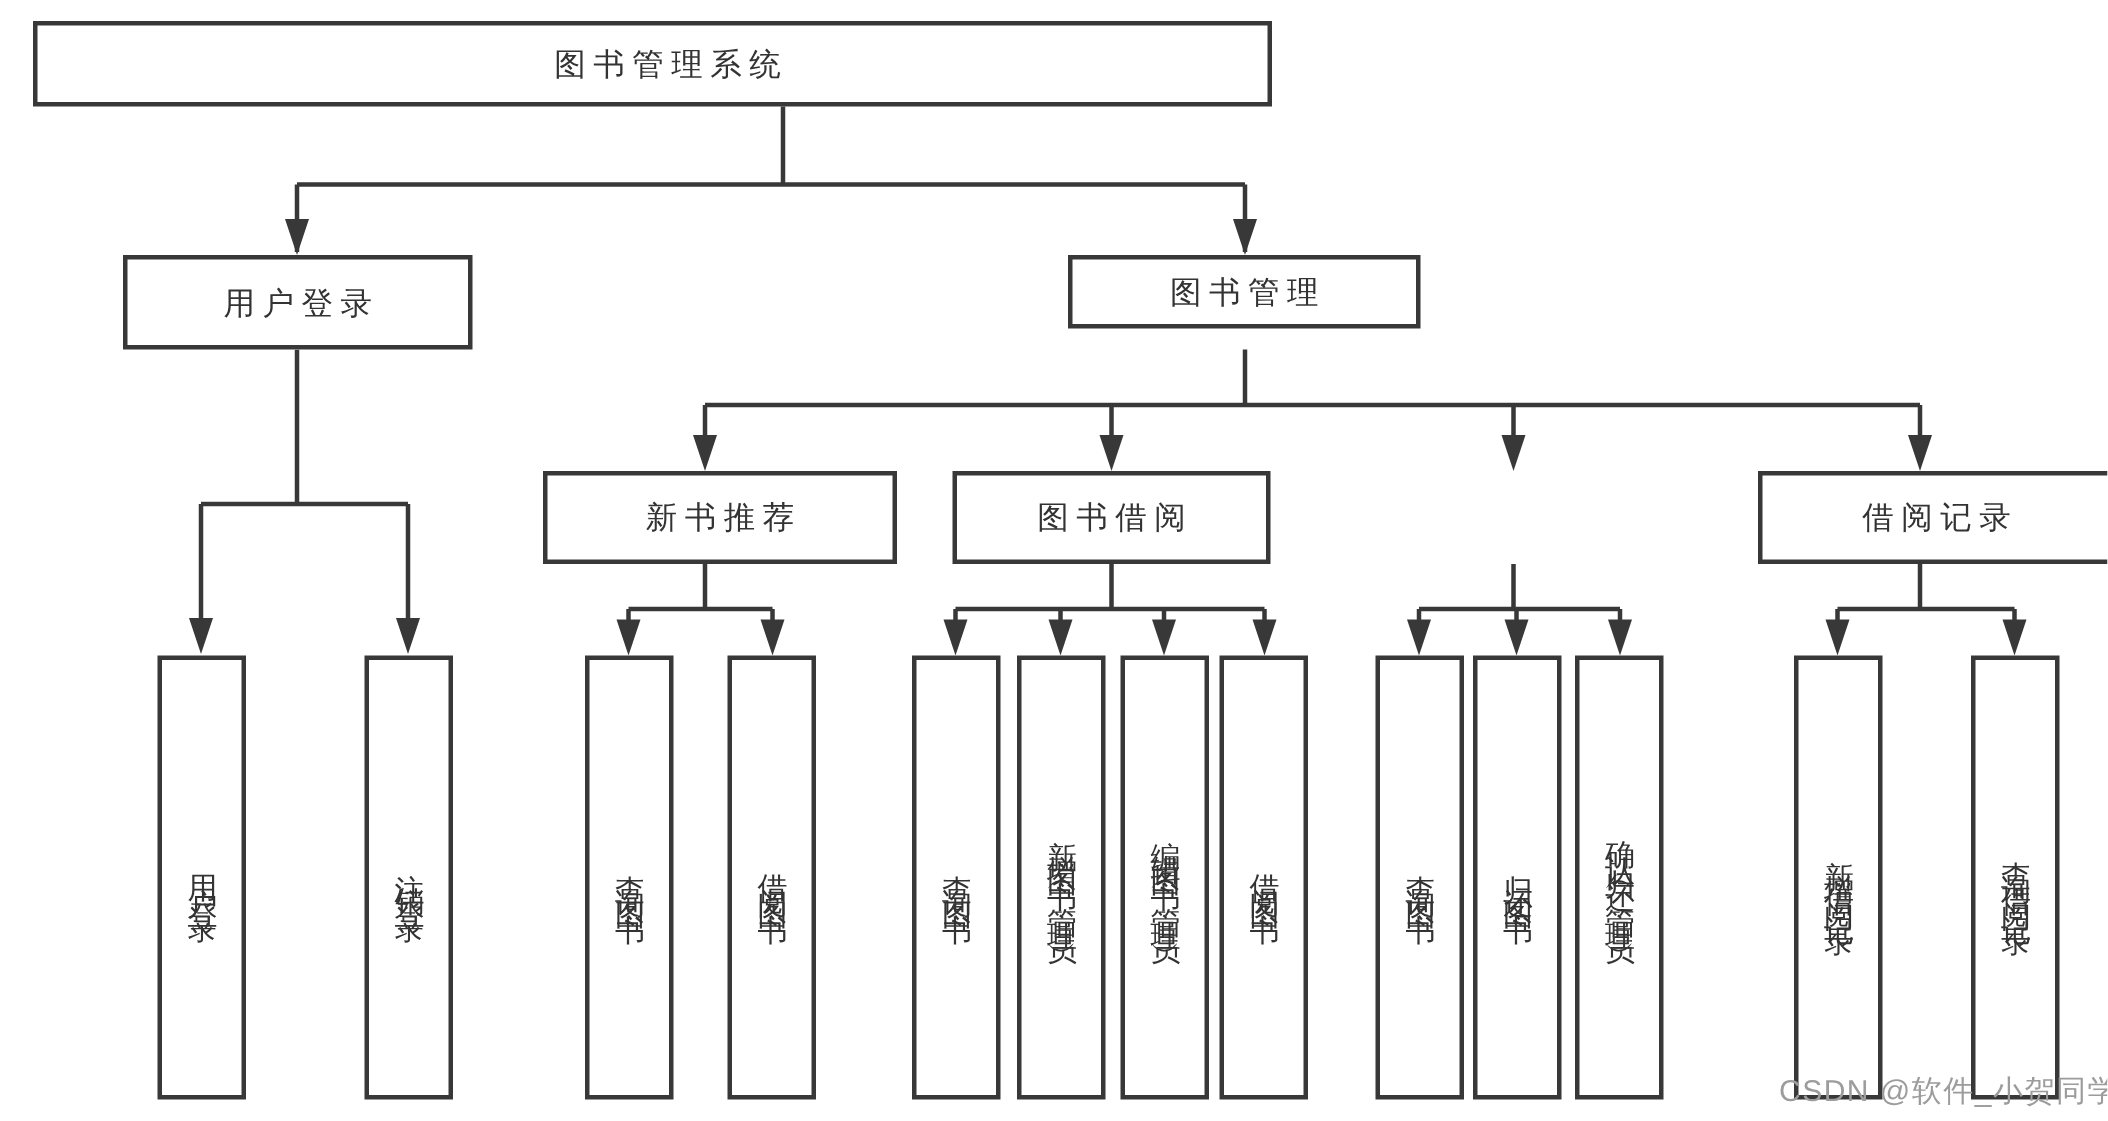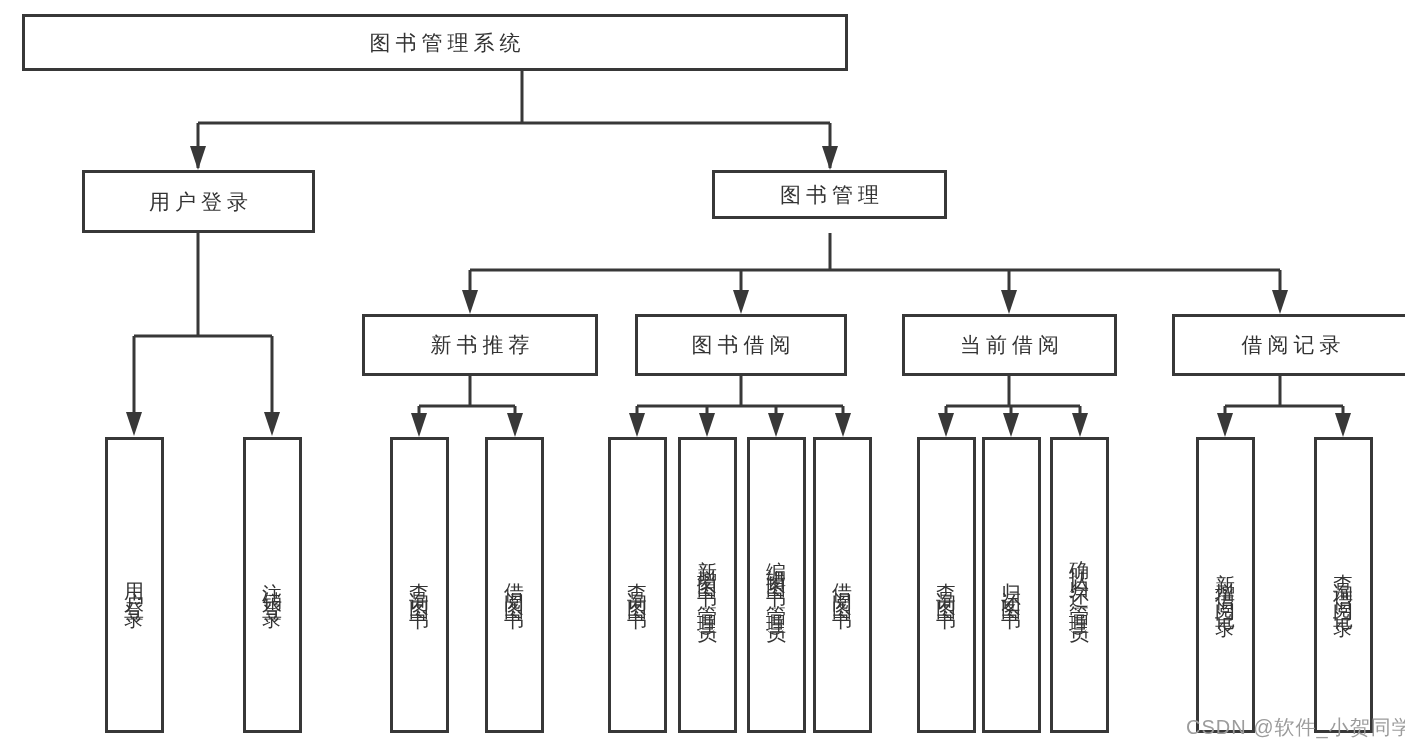--- a/index.html
+++ b/index.html
@@ -119,21 +119,20 @@
     </g>
   </svg>
 
   <div class="hbox root">图书管理系统</div>
 
   <div class="hbox l2a">用户登录</div>
   <div class="hbox l2b">图书管理</div>
 
   <div class="hbox l3 l3a">新书推荐</div>
   <div class="hbox l3 l3b">图书借阅</div>
-  <div class="hbox l3 l3c">当前借阅</div>
   <div class="hbox l3 l3d">借阅记录</div>
 
   <div class="vbox" style="left:105px">
     <span>用户登录</span>
   </div>
   <div class="vbox" style="left:243px">
     <span>注销登录</span>
   </div>
 
   <div class="vbox" style="left:390px">

